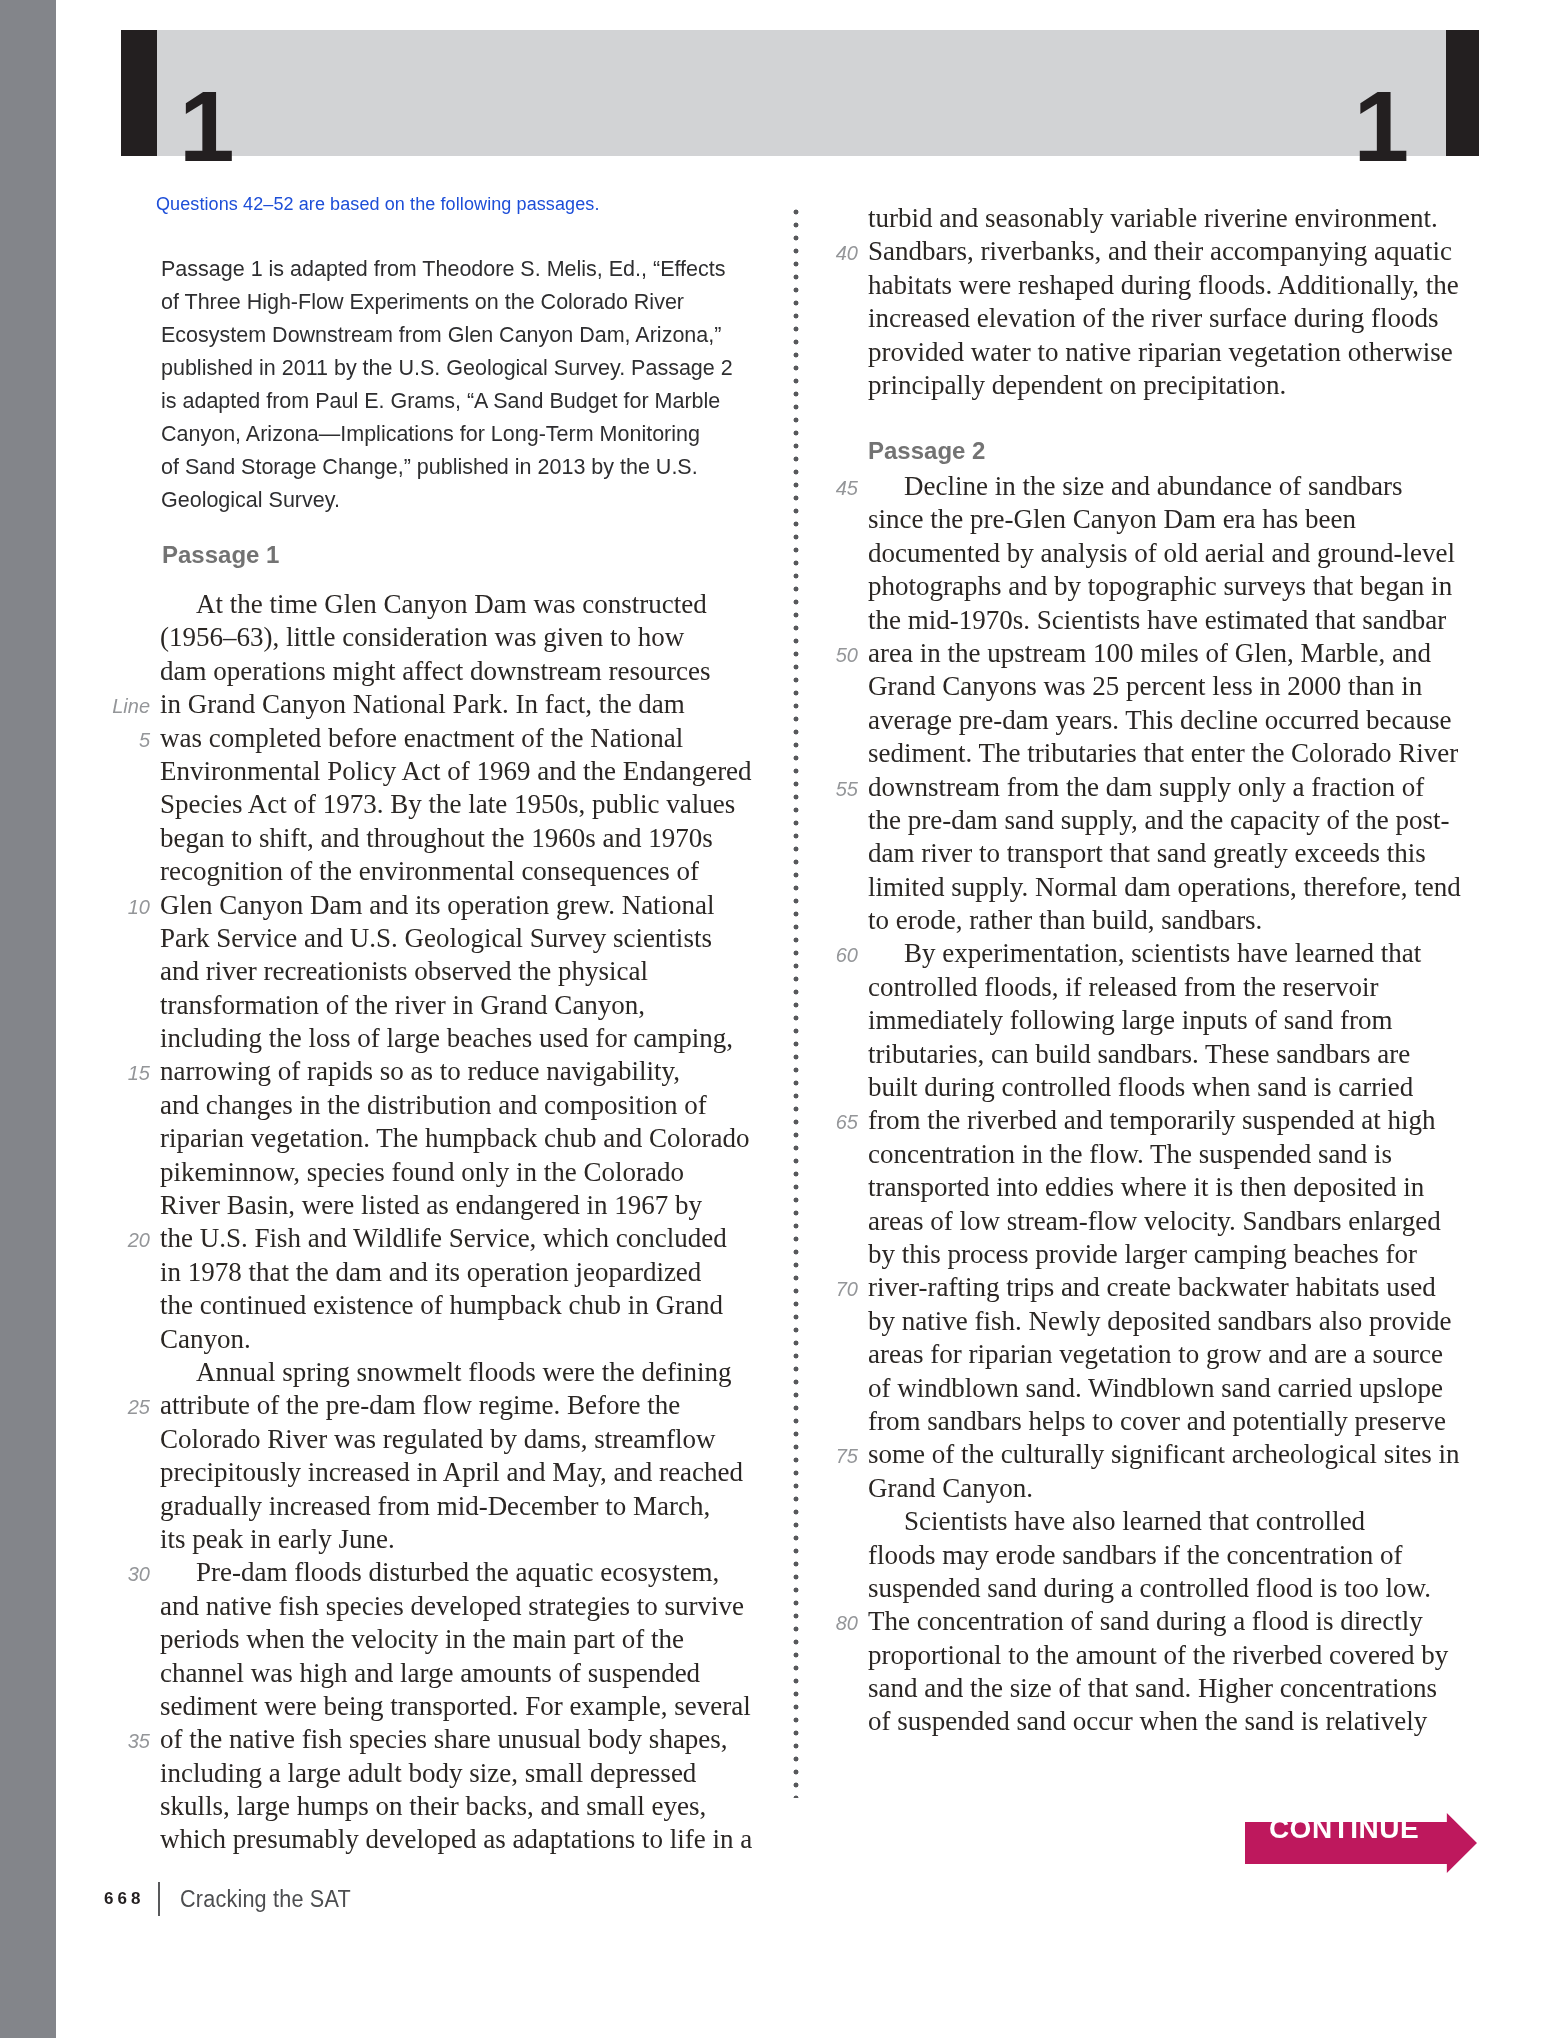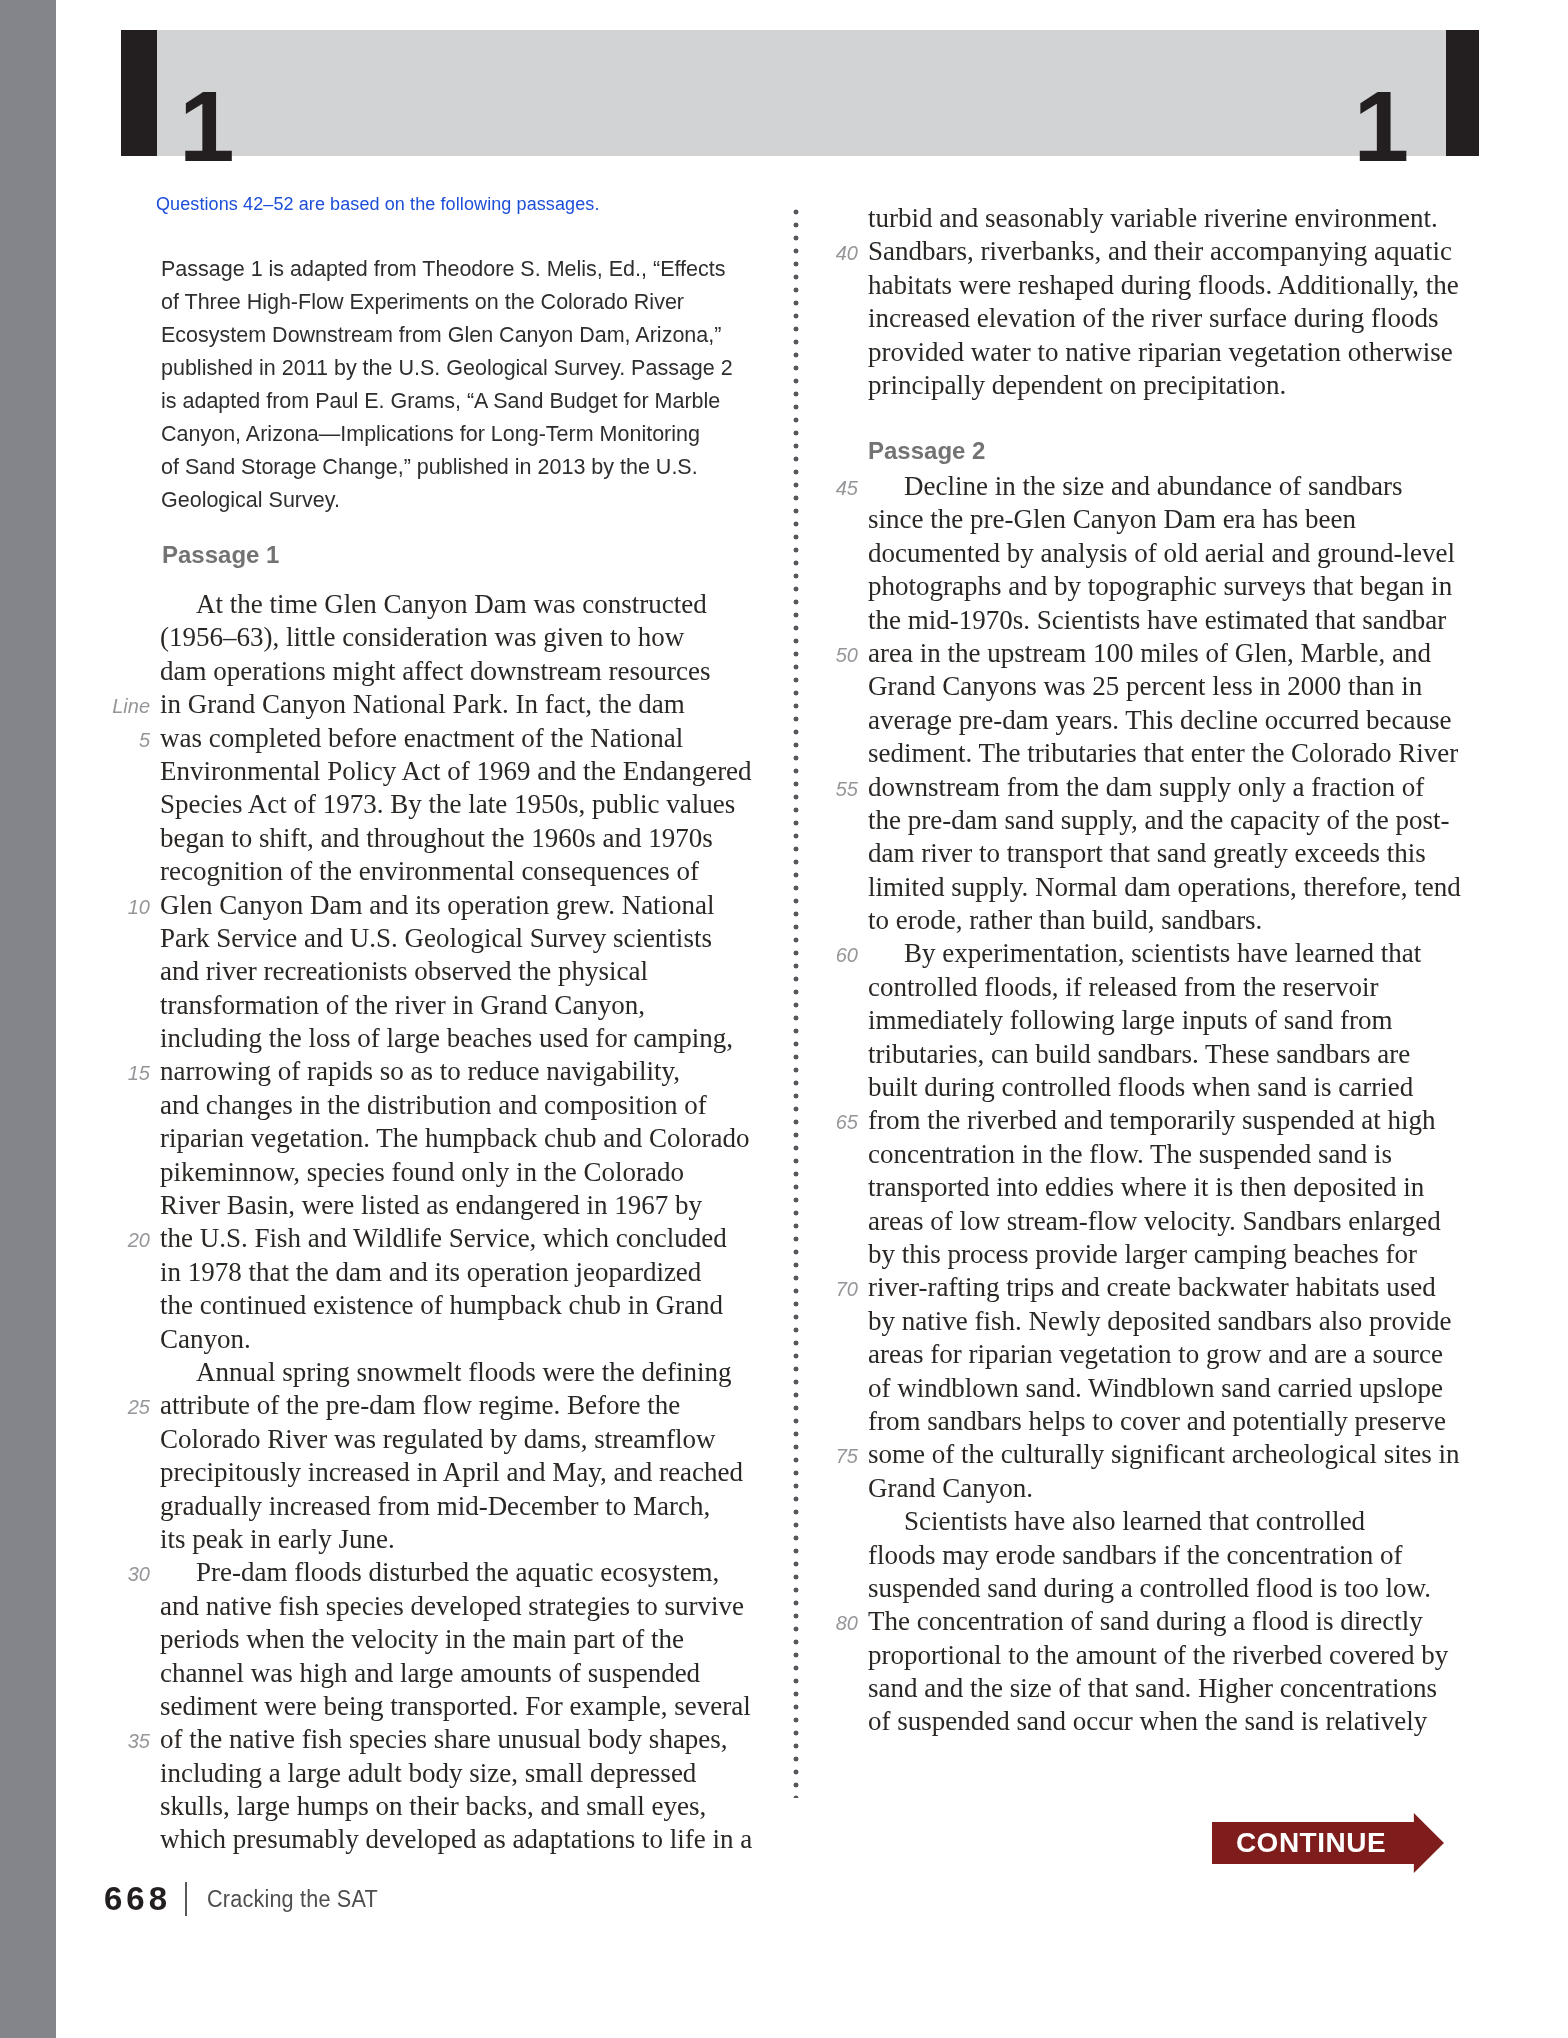--- a/index.html
+++ b/index.html
@@ -59,33 +59,33 @@
   #col2a-lines .lnum, #col2b-lines .lnum { flex-basis:52px; width:52px; }
   .ltext {
     margin-left:10px; white-space:nowrap;
     font-family:"Liberation Serif", serif;
     font-size:27px; color:#2b2724;
   }
   .ltext.indent { padding-left:36px; }
 
   
   .continue {
-    position:absolute; left:1212px; top:1813px; width:232px; height:60px;
-    background:#7f1d1d; cursor:pointer;
+    position:absolute; left:1245px; top:1813px; width:232px; height:60px;
+    background:#be185d; cursor:pointer;
     clip-path:polygon(0 15%, 87% 15%, 87% 0, 100% 50%, 87% 100%, 87% 85%, 0 85%);
-    display:flex; align-items:center; justify-content:center;
+    display:flex; align-items:flex-start; justify-content:center;
   }
   .continue span {
     padding-right:34px; color:#ffffff; font-weight:bold;
     font-size:28px; letter-spacing:0.5px;
   }
 
   
   .footer { position:absolute; left:104px; top:1880px; height:38px; display:flex; align-items:center; }
-  .footer .pagenum { font-size:33px; font-weight:bold; color:#231f20; letter-spacing:4px; }
+  .footer .pagenum { font-size:17px; font-weight:bold; color:#231f20; letter-spacing:4px; }
   .footer .fdiv { width:2px; height:34px; background:#58595b; margin:0 20px 0 14px; }
   .footer .booktitle { font-size:23px; color:#4d4e50; letter-spacing:0.2px; transform:scaleX(0.94); transform-origin:left center; }
 </style>
 </head>
 <body>
 
 <div class="edge-strip"></div>
 
 <div class="band">
   <div class="cap cap-left"></div>

